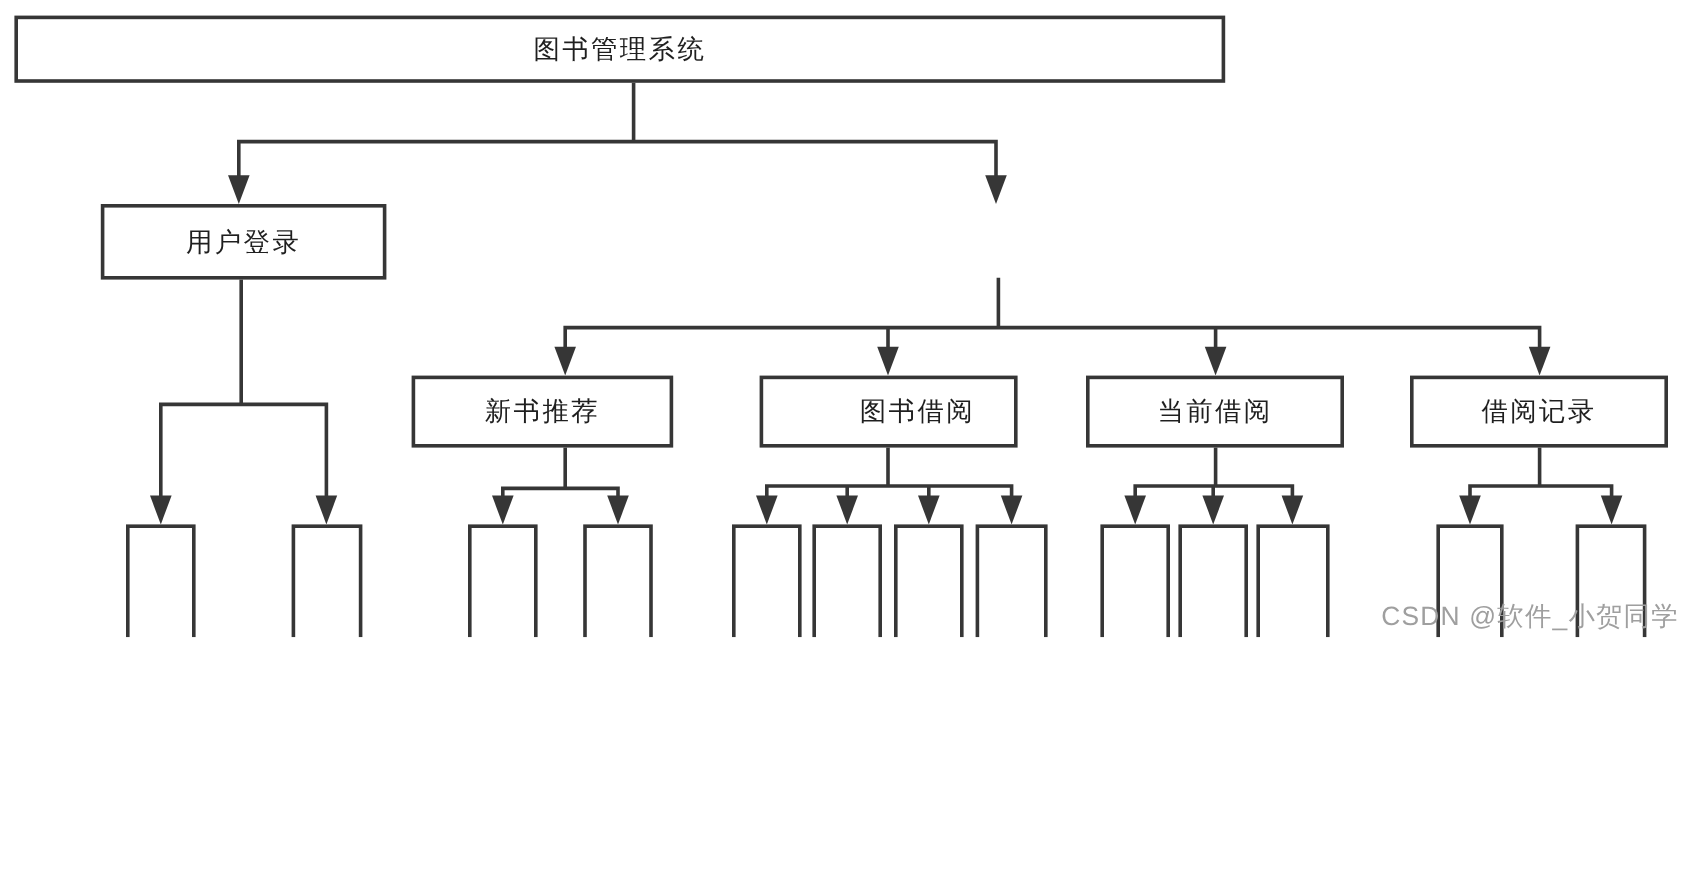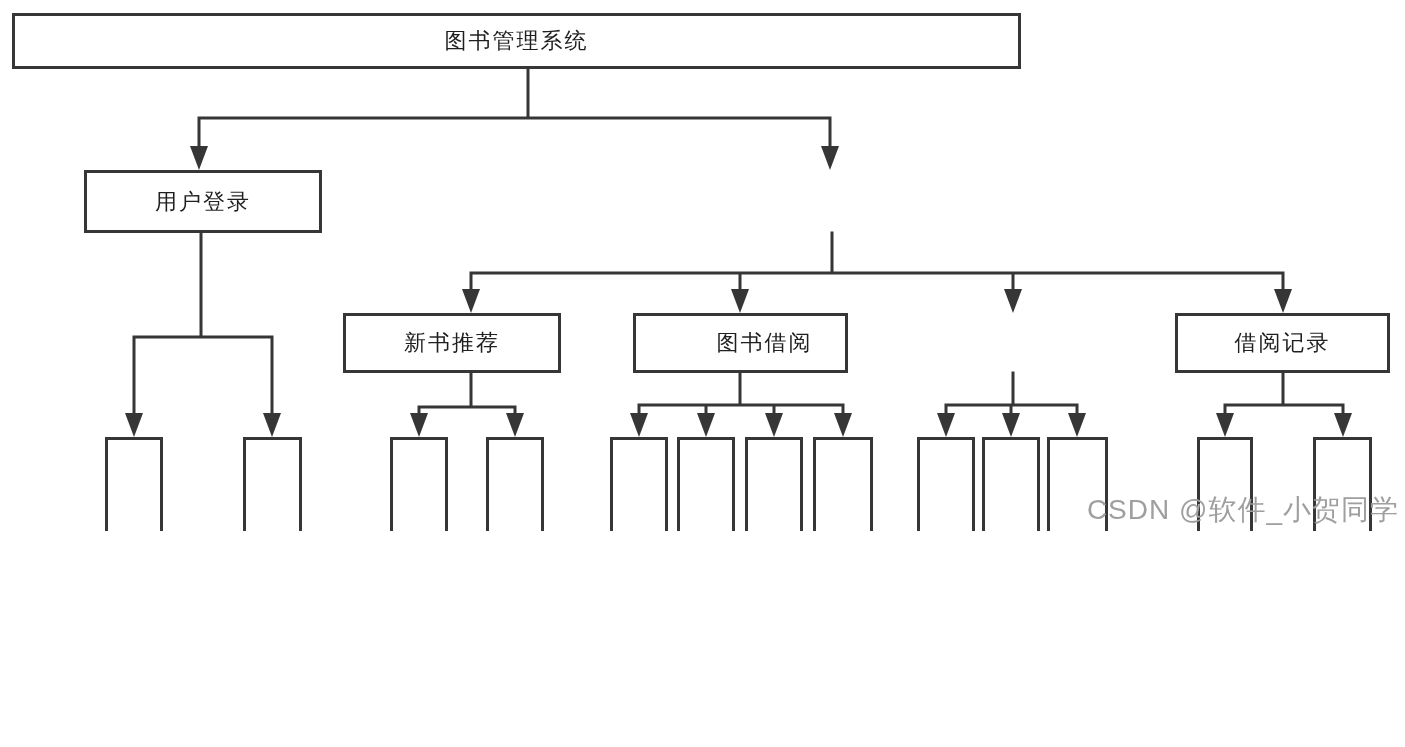--- a/index.html
+++ b/index.html
@@ -44,21 +44,21 @@
     stroke: #363636;
     stroke-width: 3;
     fill: none;
     stroke-linecap: square;
   }
   svg.connectors polygon { fill: #363636; stroke: none; }
   .watermark {
     position: absolute;
     right: 6px;
     bottom: 2px;
-    font-size: 28px;
+    font-size: 22px;
     color: #9f9f9f;
     letter-spacing: 1px;
     white-space: nowrap;
   }
 </style>
 </head>
 <body>
 
 <div class="canvas">
 
@@ -112,20 +112,23 @@
   <div class="box h-box" style="left:84px; top:170px; width:238px; height:63px;">
     <span>用户登录</span>
   </div>
 
   <div class="box h-box" style="left:343px; top:313px; width:218px; height:60px;">
     <span>新书推荐</span>
   </div>
   <div class="box h-box" style="left:633px; top:313px; width:215px; height:60px;padding-left:48px;">
     <span>图书借阅</span>
   </div>
+  <div class="box h-box" style="left:905px; top:313px; width:215px; height:60px;">
+    <span>当前借阅</span>
+  </div>
   <div class="box h-box" style="left:1175px; top:313px; width:215px; height:60px;">
     <span>借阅记录</span>
   </div>
 
   <div class="box v-box" style="left:105px; top:437px; width:58px; height:300px;">
     <span>用户登录</span>
   </div>
   <div class="box v-box" style="left:243px; top:437px; width:59px; height:300px;">
     <span>注销登录</span>
   </div>

